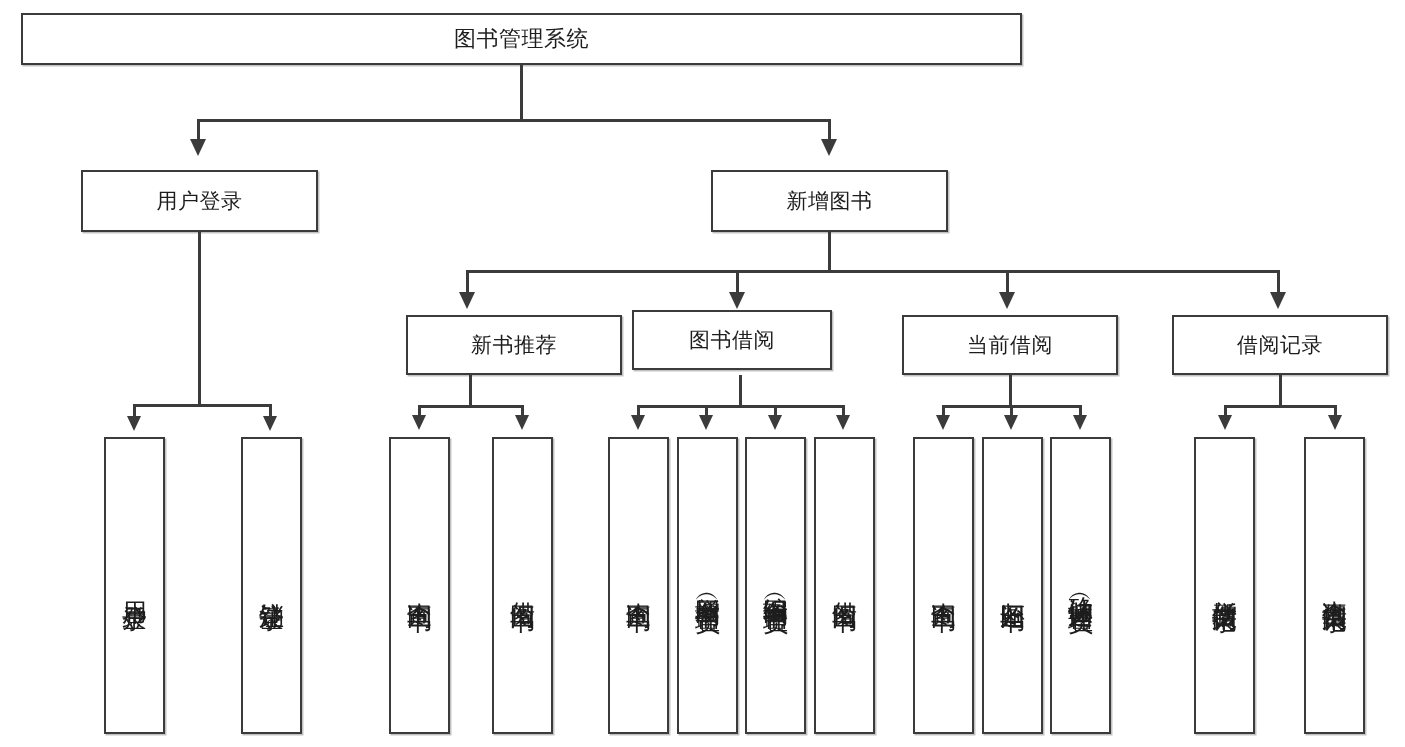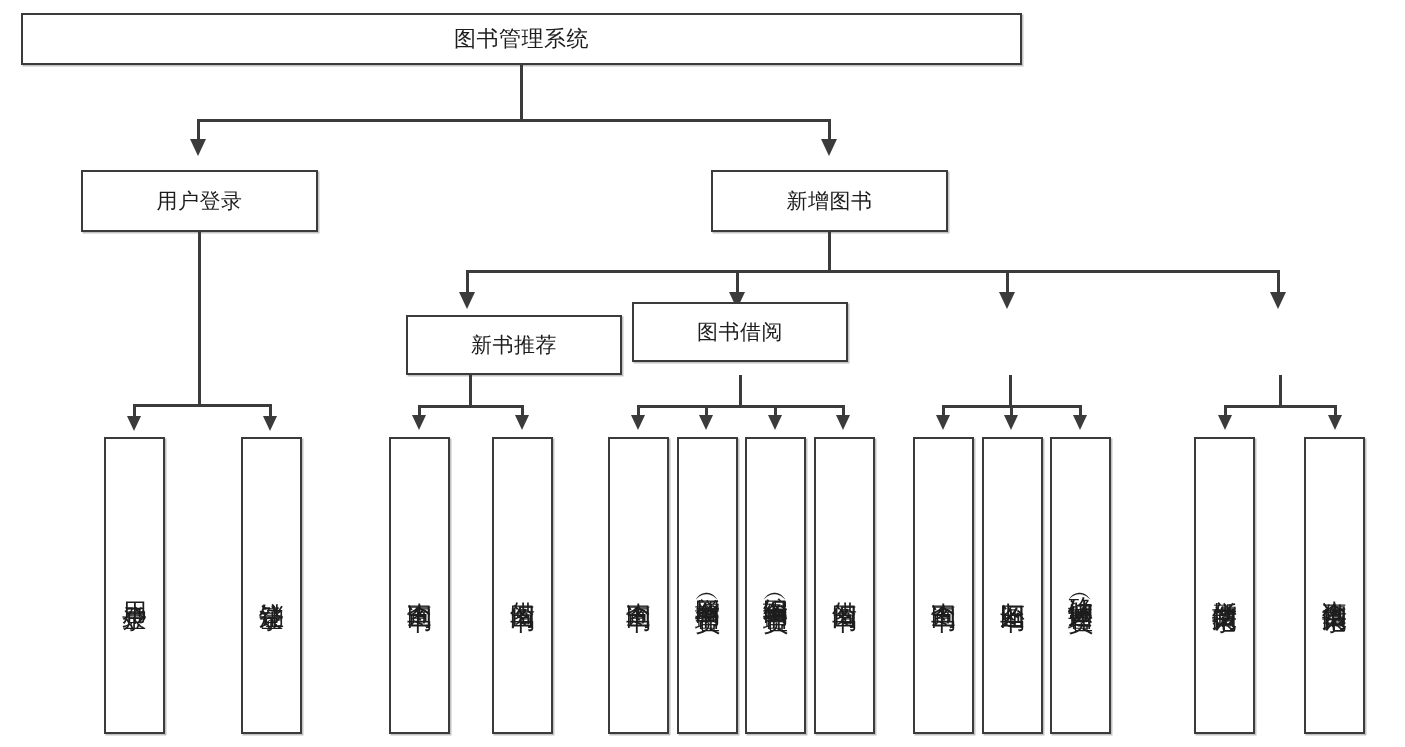--- a/index.html
+++ b/index.html
@@ -120,22 +120,28 @@
   <div class="conn v" style="left:1006px; top:270px; width:3px; height:24px;"></div>
   <div class="conn v" style="left:1277px; top:270px; width:3px; height:24px;"></div>
   <div class="arrow" style="left:459px; top:292px;"></div>
   <div class="arrow" style="left:729px; top:292px;"></div>
   <div class="arrow" style="left:999px; top:292px;"></div>
   <div class="arrow" style="left:1270px; top:292px;"></div>
 
   <div class="node horiz" style="left:382px; top:315px; width:216px; height:60px;margin-left:24px;">
     <span class="label">新书推荐</span>
   </div>
-  <div class="node horiz" style="left:632px; top:302px; width:216px; height:60px;">
+  <div class="node horiz" style="left:632px; top:310px; width:200px; height:60px;">
     <span class="label">图书借阅</span>
+  </div>
+  <div class="node horiz" style="left:902px; top:315px; width:216px; height:60px;">
+    <span class="label">当前借阅</span>
+  </div>
+  <div class="node horiz" style="left:1172px; top:315px; width:216px; height:60px;">
+    <span class="label">借阅记录</span>
   </div>
 
   <div class="conn v" style="left:469px; top:375px; width:3px; height:32px;"></div>
   <div class="conn h" style="left:418px; top:405px; width:106px; height:3px;"></div>
   <div class="conn v" style="left:418px; top:405px; width:3px; height:12px;"></div>
   <div class="conn v" style="left:521px; top:405px; width:3px; height:12px;"></div>
   <div class="arrow small" style="left:412px; top:415px;"></div>
   <div class="arrow small" style="left:515px; top:415px;"></div>
 
   <div class="conn v" style="left:739px; top:375px; width:3px; height:32px;"></div>

